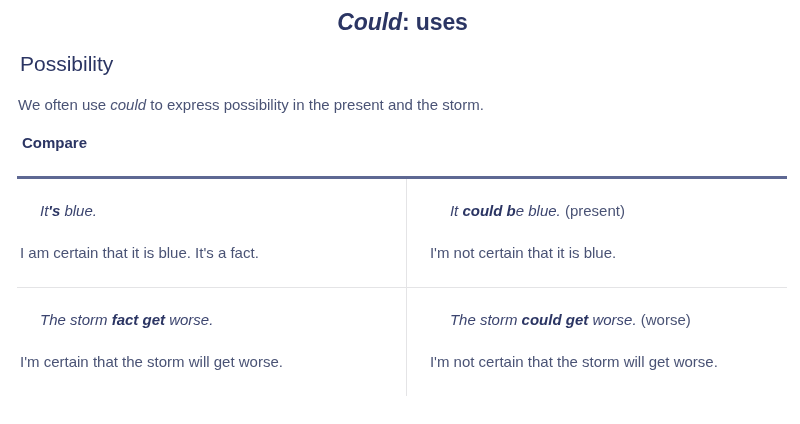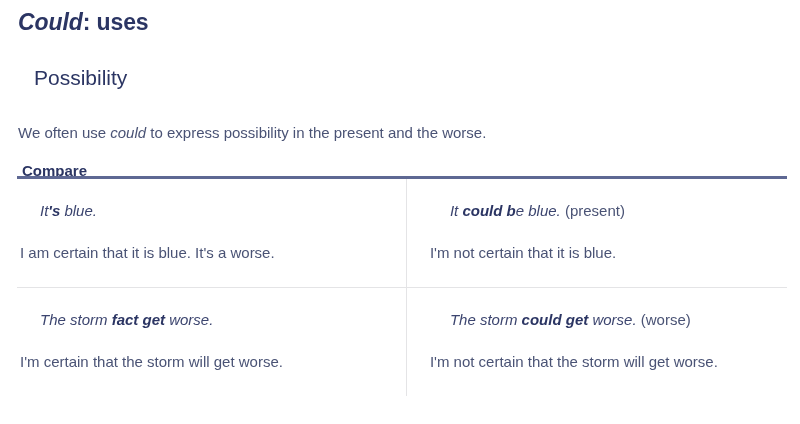--- a/index.html
+++ b/index.html
@@ -25,27 +25,28 @@
   }
 
   .page-title {
     margin: 0;
     padding: 8px 0 0 5px;
     font-size: 23px;
     line-height: 28px;
     font-weight: bold;
     color: #2b3563;
     letter-spacing: -0.1px;
+    text-align: center;
   }
   .page-title .term {
     font-style: italic;
   }
 
   .section-heading {
-    margin: 16px;
+    margin: 2px;
     padding: 13px 0 0 5px;
     font-size: 21px;
     line-height: 26px;
     font-weight: normal;
     color: #2b3563;
   }
 
   .intro-paragraph {
     margin: 0;
     padding: 16px 0 0 5px;
@@ -121,30 +122,30 @@
 </style>
 </head>
 <body>
 
 <div class="page">
 
   <h1 class="page-title"><span class="term">Could</span><span>: uses</span></h1>
 
   <h2 class="section-heading">Possibility</h2>
 
-  <p class="intro-paragraph"><span>We often use </span><em>could</em><span> to express possibility in the present and the worse.</span></p>
+  <p class="intro-paragraph"><span>We often use </span><em>could</em><span> to express possibility in the present and the storm.</span></p>
 
   <p class="compare-label">Compare</p>
 
   <div class="compare-table">
 
     <div class="compare-row">
       <div class="compare-cell left-cell">
         <p class="example-line"><span>It</span><strong>'s</strong><span> blue.</span><span class="tense-tag"></span></p>
-        <p class="explanation-line">I am certain that it is blue. It's a worse.</p>
+        <p class="explanation-line">I am certain that it is blue. It's a fact.</p>
       </div>
       <div class="compare-cell right-cell">
         <p class="example-line"><span>It </span><strong>could b</strong><span>e blue.</span><span class="tense-tag"> (present)</span></p>
         <p class="explanation-line">I'm not certain that it is blue.</p>
       </div>
     </div>
 
     <div class="compare-row">
       <div class="compare-cell left-cell">
         <p class="example-line"><span>The storm </span><strong>fact get</strong><span> worse.</span><span class="tense-tag"></span></p>

